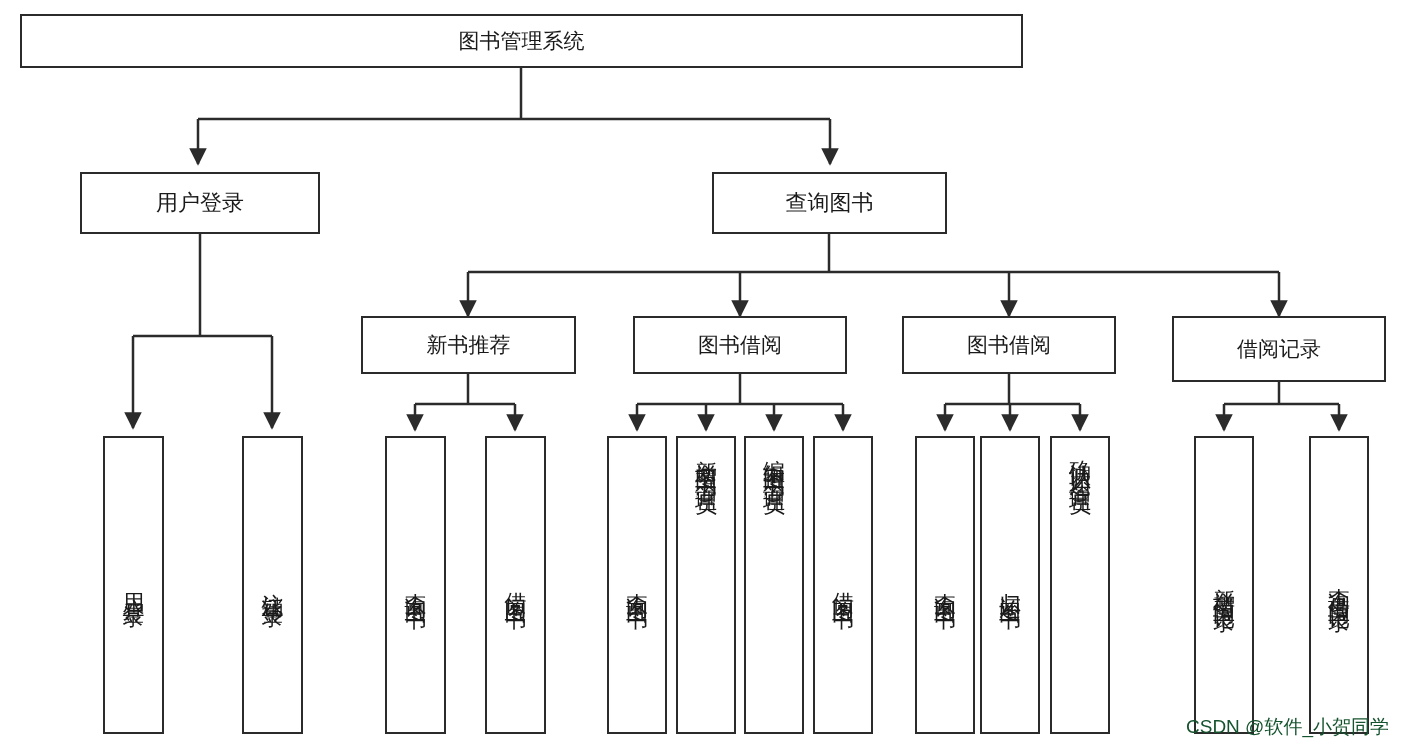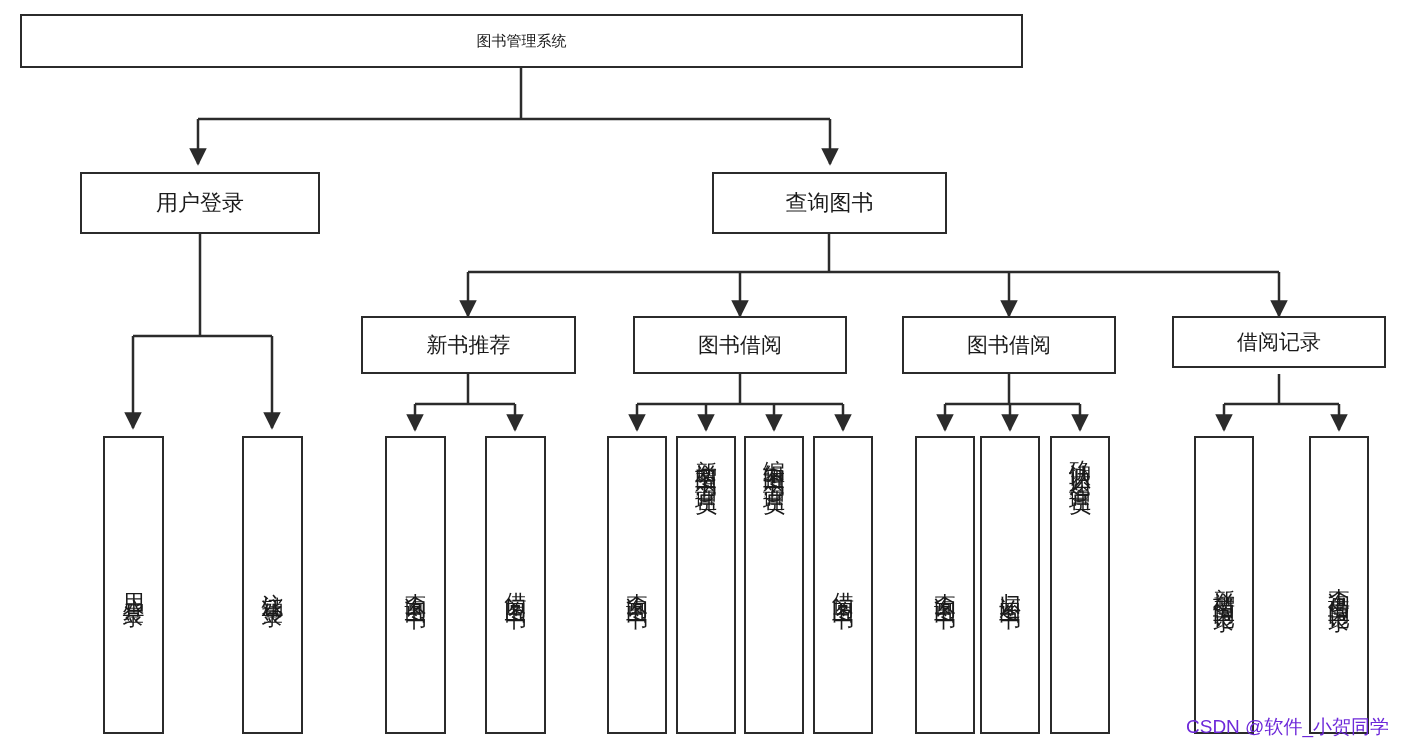--- a/index.html
+++ b/index.html
@@ -28,21 +28,21 @@
     position: absolute;
     box-sizing: border-box;
     background: #ffffff;
     border: 2.5px solid #2b2b2b;
     display: flex;
     align-items: center;
     justify-content: center;
     color: #1a1a1a;
   }
   .node.root {
-    font-size: 15px;
+    font-size: 21px;
   }
   .node.level2 {
     font-size: 22px;
   }
   .node.level3 {
     font-size: 21px;
   }
   .node.leaf {
     font-size: 22px;
     line-height: 1.0;
@@ -59,21 +59,21 @@
     margin-top: 4px;
   }
   .node-label {
     white-space: nowrap;
   }
   .watermark {
     position: absolute;
     left: 1186px;
     top: 714px;
     font-size: 19px;
-    color: #6d28d9;
+    color: #14532d;
     white-space: nowrap;
     font-family: "Liberation Sans", "DejaVu Sans", sans-serif;
   }
 </style>
 </head>
 <body>
 
 <div id="canvas">
 
   <svg class="wires" viewBox="0 0 1405 747">
@@ -139,21 +139,21 @@
 
   <div class="node level3" style="left:361px; top:316px; width:215px; height:58px;">
     <span class="node-label">新书推荐</span>
   </div>
   <div class="node level3" style="left:633px; top:316px; width:214px; height:58px;">
     <span class="node-label">图书借阅</span>
   </div>
   <div class="node level3" style="left:902px; top:316px; width:214px; height:58px;">
     <span class="node-label">图书借阅</span>
   </div>
-  <div class="node level3" style="left:1172px; top:316px; width:214px; height:52px;">
+  <div class="node level3" style="left:1172px; top:316px; width:214px; height:66px;">
     <span class="node-label">借阅记录</span>
   </div>
 
   <div class="node leaf" style="left:103px; top:436px; width:61px; height:298px;">
     <span class="leaf-text">用户登录</span>
   </div>
   <div class="node leaf" style="left:242px; top:436px; width:61px; height:298px;">
     <span class="leaf-text">注销登录</span>
   </div>
 

